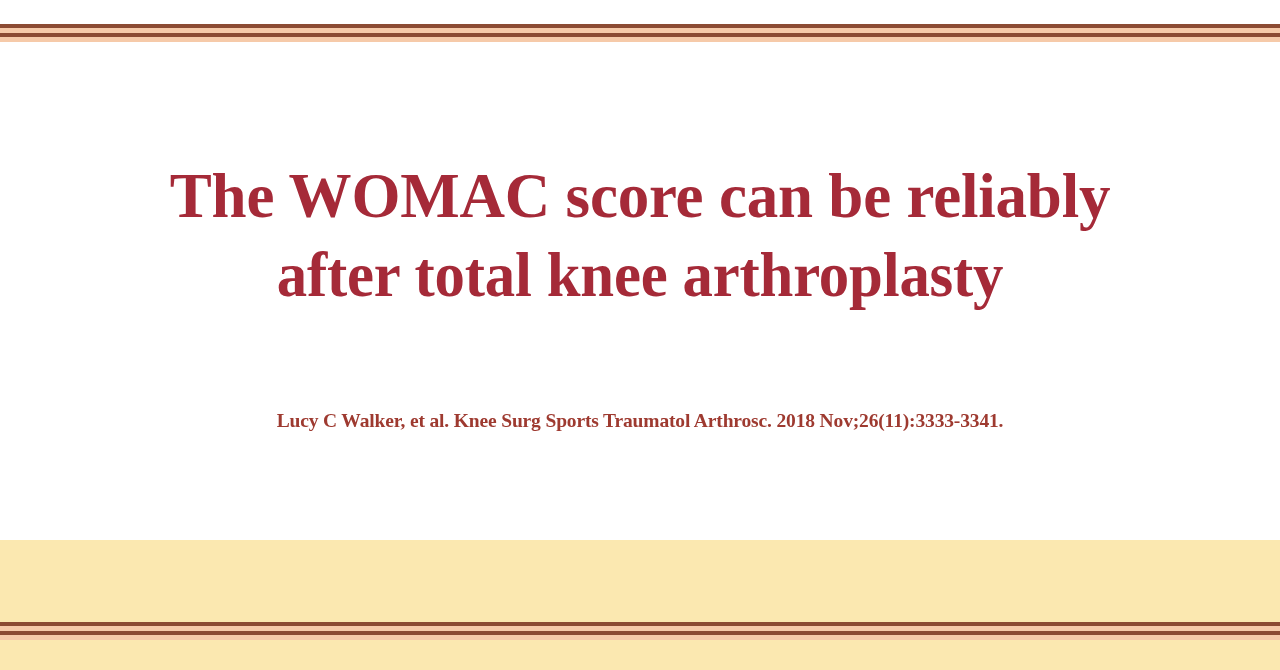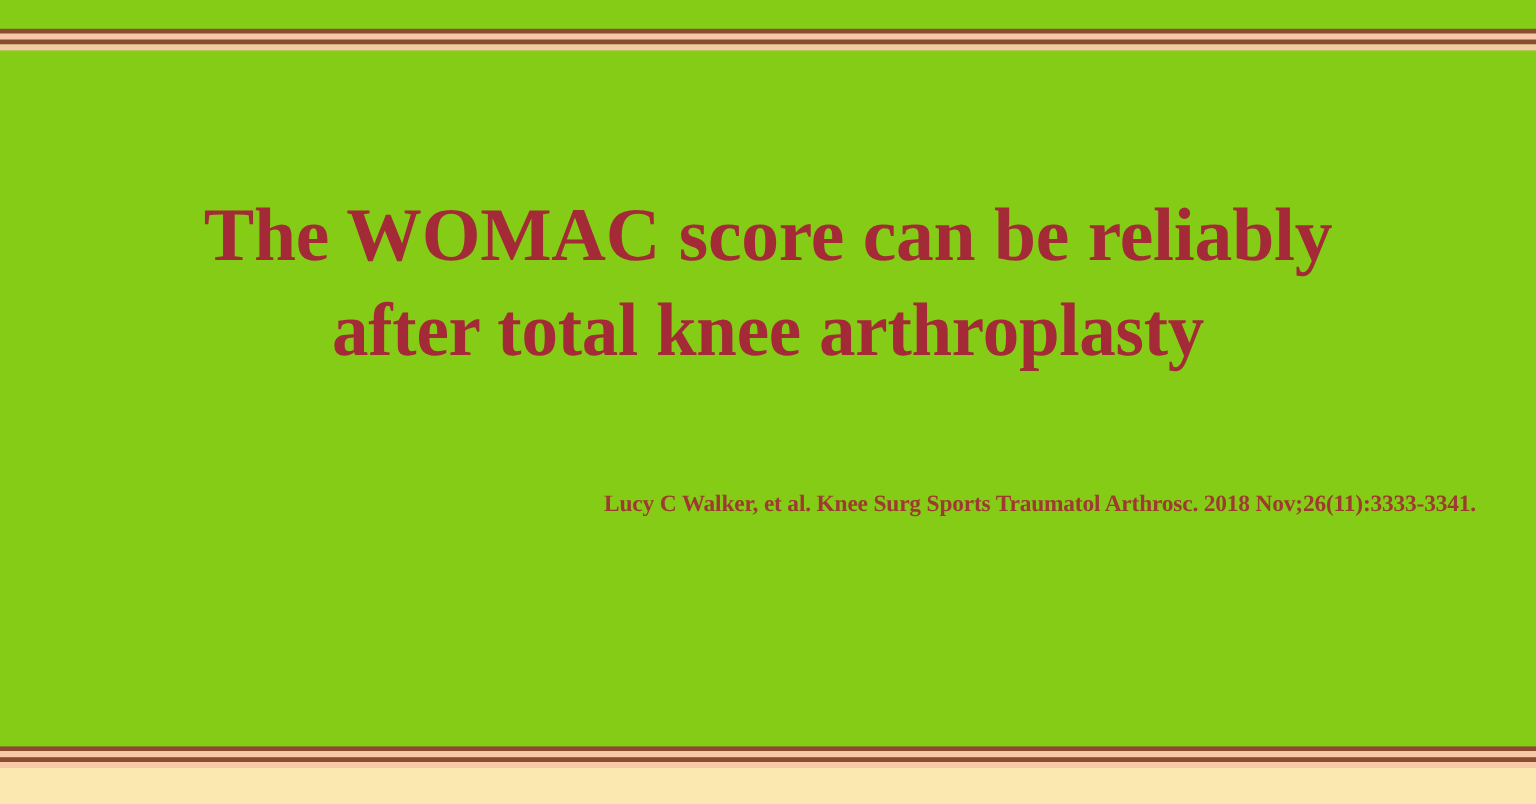--- a/index.html
+++ b/index.html
@@ -12,22 +12,22 @@
     width: 1280px;
     height: 670px;
     overflow: hidden;
     background: #fbe8b0;
     font-family: "Liberation Serif", "DejaVu Serif", serif;
   }
 
   .slide {
     position: relative;
     width: 1280px;
-    height: 625px;
-    background: #84cc16;
+    height: 540px;
+    background: #ffffff;
     box-sizing: border-box;
   }
 
   
   .rule-band {
     position: absolute;
     left: 0;
     width: 1280px;
     height: 17px;
   }
@@ -81,21 +81,21 @@
   }
 
   .title .line.l3 {
     transform: scaleX(0.965);
   }
 
   .citation {
     margin: 0;
     padding: 0;
     width: 1180px;
-    text-align: right;
+    text-align: center;
     color: #9e3a30;
     font-family: "Liberation Serif", "DejaVu Serif", serif;
     font-weight: bold;
     font-size: 19.5px;
     line-height: 26px;
     letter-spacing: -0.15px;
     white-space: nowrap;
     margin-top: 93px;
   }
 </style>

